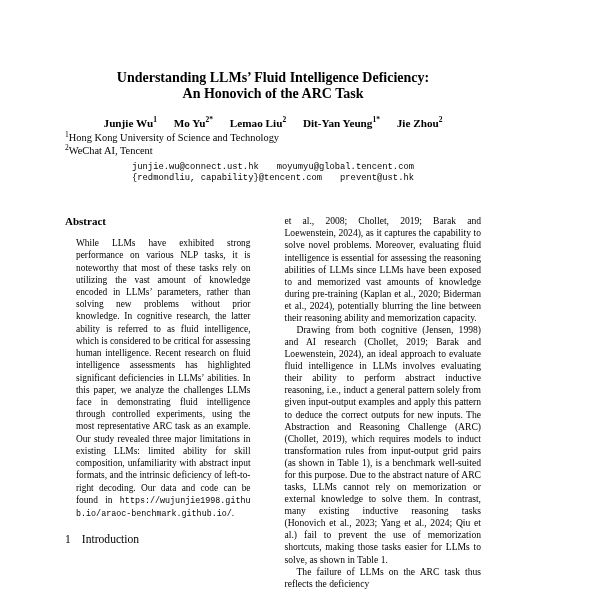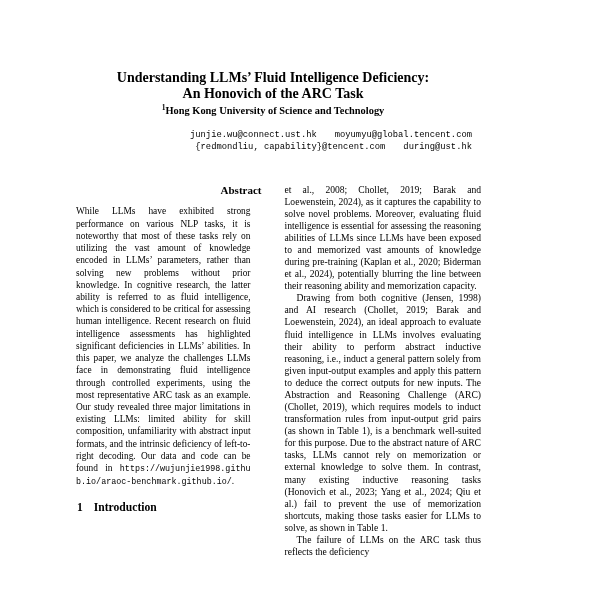--- a/index.html
+++ b/index.html
@@ -31,98 +31,104 @@
       margin-top: 15px;
       white-space: nowrap;
     }
     .author { display: inline-block; margin: 0 7px; }
     sup {
       font-size: 7.5px;
       vertical-align: super;
       line-height: 0;
     }
     .affiliations {
-      text-align: center;
       font-size: 10.4px;
       line-height: 1.22;
       margin-top: 3px;
-      font-weight: bold;
     }
     .affil-line { display: block; }
     .emails {
-      text-align: right;
+      text-align: center;
       font-family: "Liberation Mono", monospace;
       font-size: 8.8px;
       line-height: 1.35;
-      margin-top: 12px;
+      margin-top: 4px;
     }
     .email-line { display: block; }
     .email { display: inline-block; margin: 0 9px; }
     .columns {
       display: flex;
       gap: 23px;
       margin-top: 30px;
     }
     .col {
       flex: 1;
       min-width: 0;
       font-size: 9.6px;
       line-height: 1.26;
       text-align: justify;
       hyphens: auto;
       -webkit-hyphens: auto;
     }
     .abstract-heading {
-      text-align: right;
+      text-align: left;
       font-weight: bold;
       font-size: 11px;
       margin-bottom: 8px;
     }
     .abstract-body {
       padding: 0 11px;
       font-size: 9.4px;
       line-height: 1.3;
       text-align: justify;
     }
     .mono {
       font-family: "Liberation Mono", monospace;
       font-size: 8.4px;
       word-break: break-all;
     }
     .section-heading {
-      font-weight: bold;
+      font-weight: normal;
       font-size: 11.6px;
-      margin: 13px 0 8px 12px;
+      margin: 13px 0 8px 0;
       text-align: left;
     }
     .section-number { display: inline-block; margin-right: 11px; }
     .para { text-align: justify; margin: 0; }
     .indent { text-indent: 12px; }
   </style>
 </head>
 <body>
 
 <div class="page">
 
   <h1 class="title">
     <span class="title-line">Understanding LLMs’ Fluid Intelligence Deficiency:</span>
     <span class="title-line">An Honovich of the ARC Task</span>
   </h1>
 
+  <div class="authors">
+    <span class="author"><span>Junjie Wu</span><sup>1</sup></span>
+    <span class="author"><span>Mo Yu</span><sup>2*</sup></span>
+    <span class="author"><span>Lemao Liu</span><sup>2</sup></span>
+    <span class="author"><span>Dit-Yan Yeung</span><sup>1*</sup></span>
+    <span class="author"><span>Jie Zhou</span><sup>2</sup></span>
+  </div>
 
   <div class="affiliations">
     <span class="affil-line"><sup>1</sup><span>Hong Kong University of Science and Technology</span></span>
+    <span class="affil-line"><sup>2</sup><span>WeChat AI, Tencent</span></span>
   </div>
 
   <div class="emails">
     <span class="email-line">
       <span class="email">junjie.wu@connect.ust.hk</span><span class="email">moyumyu@global.tencent.com</span>
     </span>
     <span class="email-line">
-      <span class="email">{redmondliu, capability}@tencent.com</span><span class="email">during@ust.hk</span>
+      <span class="email">{redmondliu, capability}@tencent.com</span><span class="email">prevent@ust.hk</span>
     </span>
   </div>
 
   <div class="columns">
 
     <div class="col">
       <div class="abstract-heading">Abstract</div>
       <p class="abstract-body"><span>While LLMs have exhibited strong performance on various NLP tasks, it is noteworthy that most of these tasks rely on utilizing the vast amount of knowledge encoded in LLMs’ parameters, rather than solving new problems without prior knowledge. In cognitive research, the latter ability is referred to as fluid intelligence, which is considered to be critical for assessing human intelligence. Recent research on fluid intelligence assessments has highlighted significant deficiencies in LLMs’ abilities. In this paper, we analyze the challenges LLMs face in demonstrating fluid intelligence through controlled experiments, using the most representative ARC task as an example. Our study revealed three major limitations in existing LLMs: limited ability for skill composition, unfamiliarity with abstract input formats, and the intrinsic deficiency of left-to-right decoding. Our data and code can be found in </span><span class="mono">https://wujunjie1998.github.io/araoc-benchmark.github.io/</span><span>.</span></p>
       <h2 class="section-heading"><span class="section-number">1</span><span>Introduction</span></h2>
     </div>

